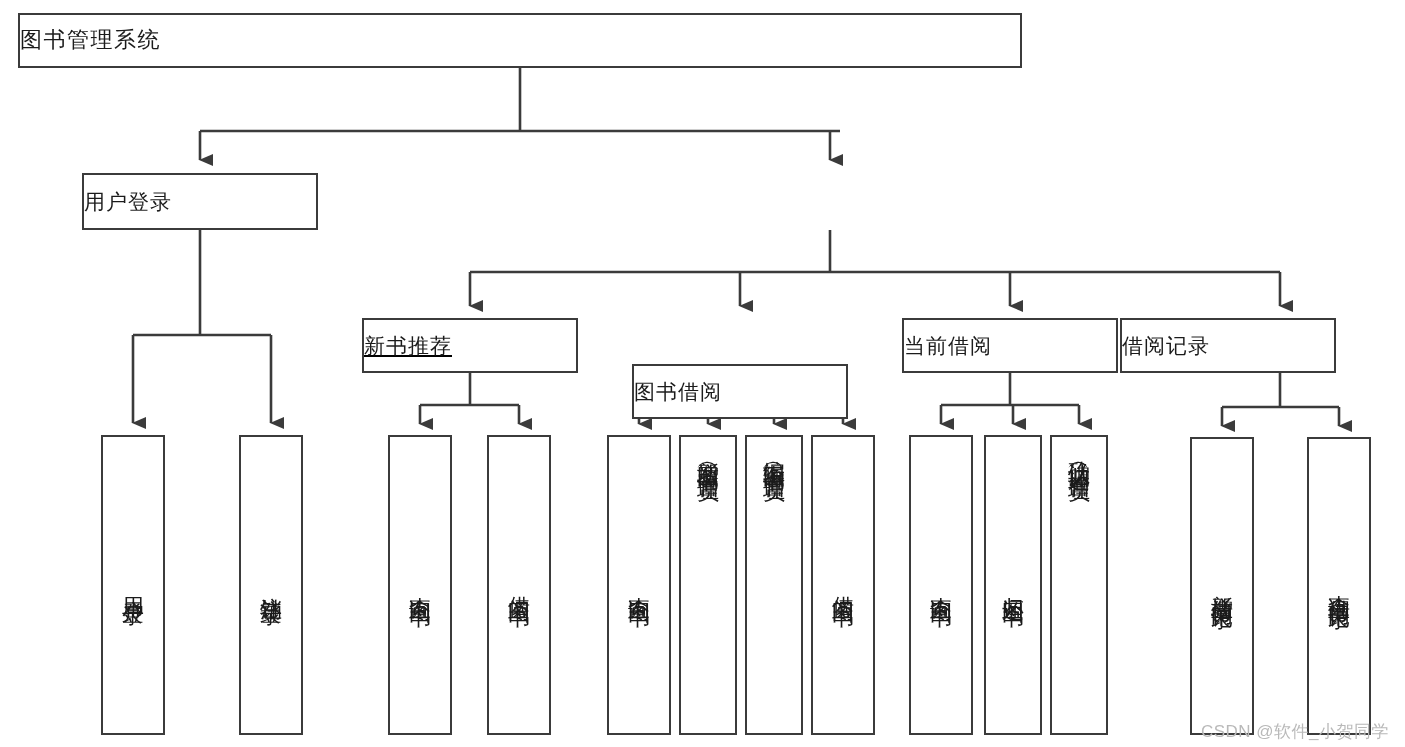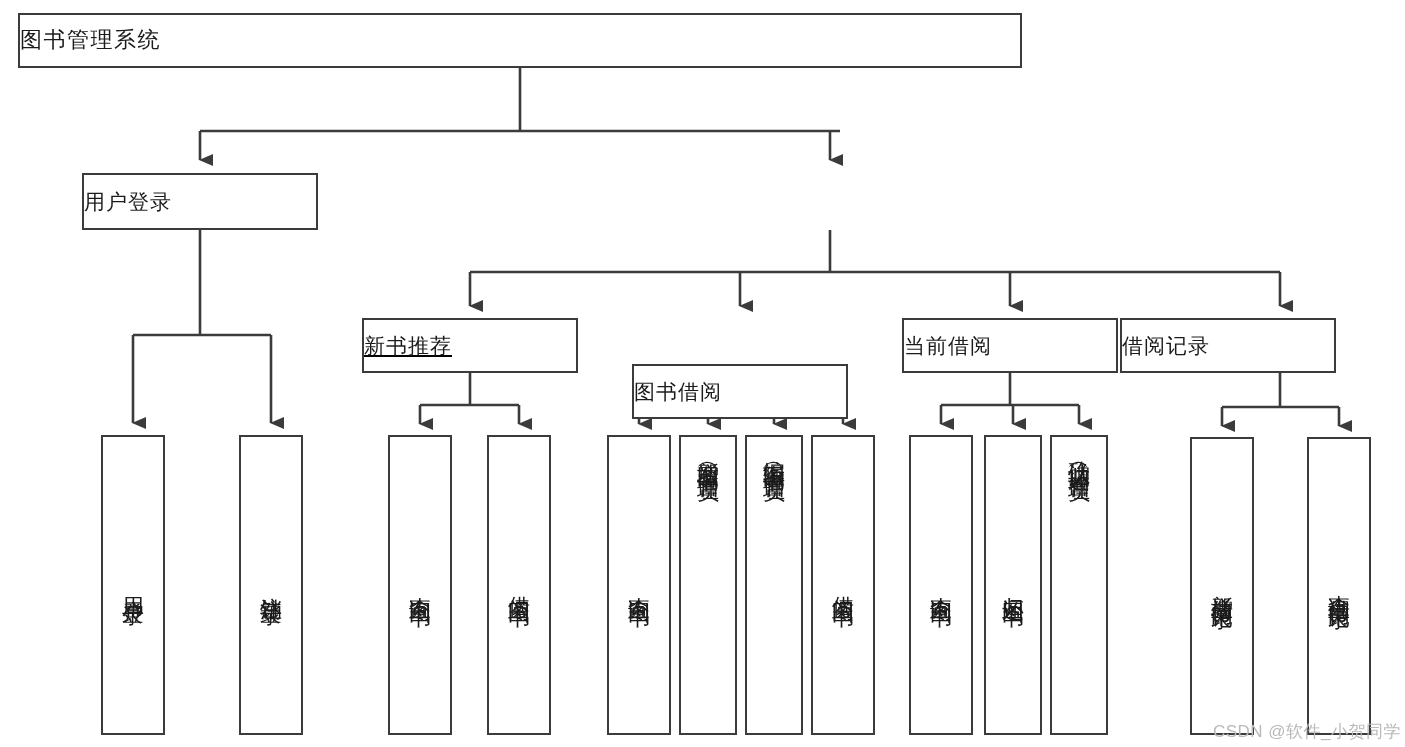--- a/index.html
+++ b/index.html
@@ -58,21 +58,21 @@
     letter-spacing:3px;
     line-height:1;
     white-space:nowrap;
   }
   .node.leaf.centered{
     align-items:center;
     padding-top:0;
   }
   .watermark{
     position:absolute;
-    right:4px;
+    right:16px;
     bottom:4px;
     font-size:17px;
     color:#b9b9b9;
     letter-spacing:.5px;
     white-space:nowrap;
     user-select:none;
   }
 </style>
 </head>
 <body>

